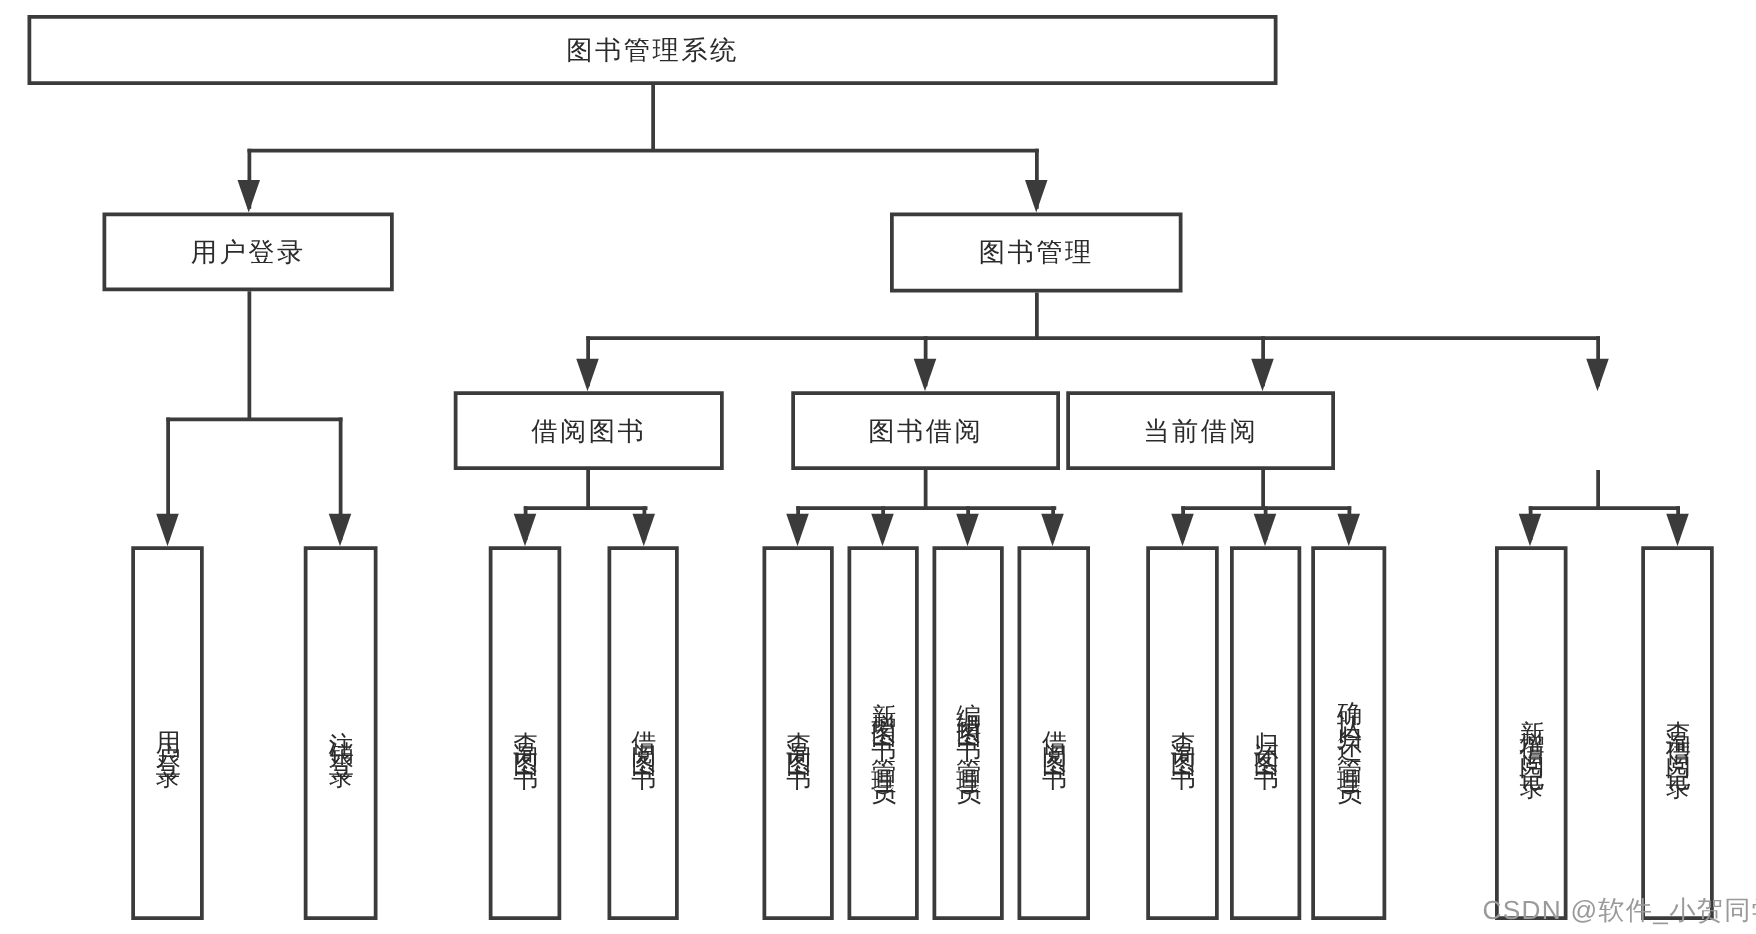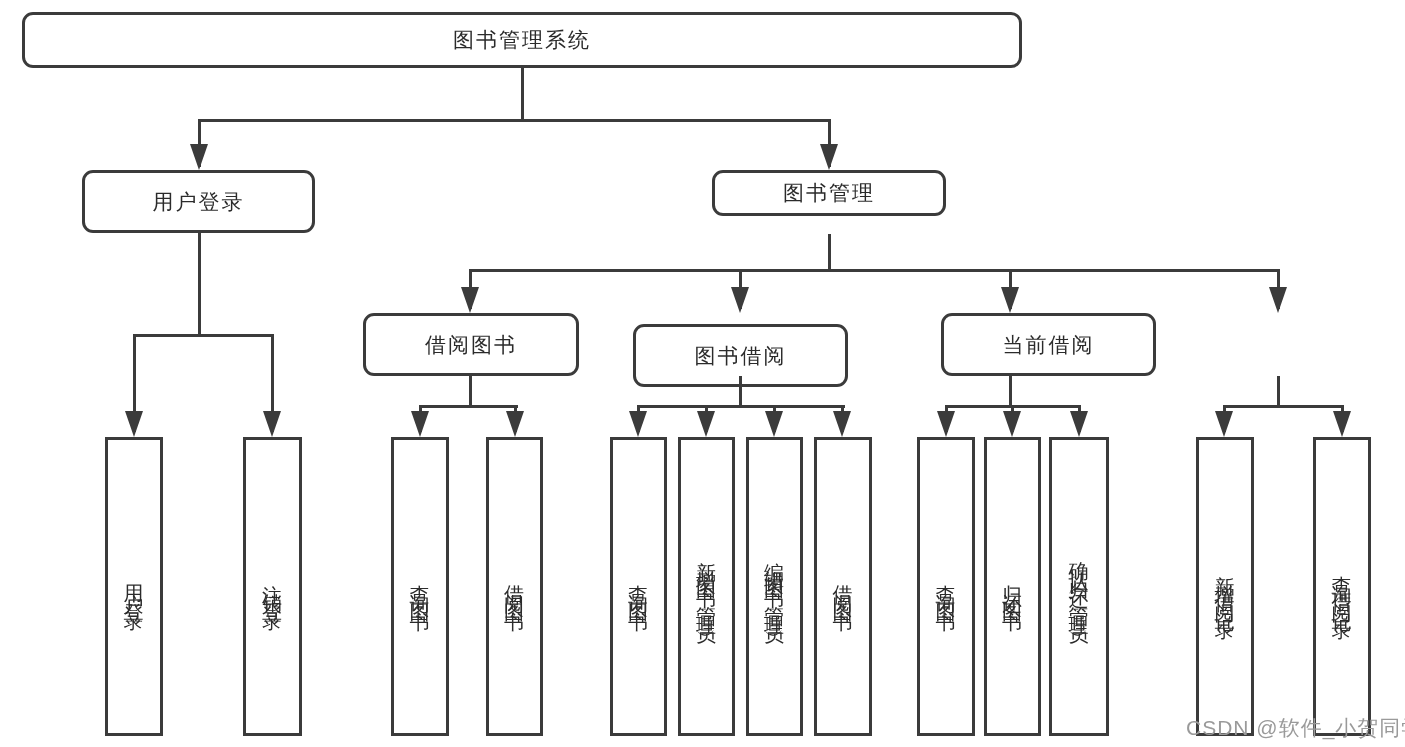--- a/index.html
+++ b/index.html
@@ -24,21 +24,20 @@
     color:var(--text);
     display:flex;
     align-items:center;
     justify-content:center;
     text-align:center;
   }
   .box.h{
     font-size:21px;
     letter-spacing:2px;
     white-space:nowrap;
-    border-radius:11px;
   }
   .box.v{
     writing-mode:vertical-rl;
     text-orientation:mixed;
     font-size:20px;
     letter-spacing:9px;
     line-height:1;
   }
   .vl{position:absolute;width:3px;background:var(--line);}
   .hl{position:absolute;height:3px;background:var(--line);}
@@ -66,43 +65,43 @@
   <div class="box h" style="left:22px;top:12px;width:1000px;height:56px;">图书管理系统</div>
 
   <div class="vl" style="left:521px;top:68px;height:52px;"></div>
   <div class="hl" style="left:198px;top:119px;width:633px;"></div>
   <div class="vl" style="left:198px;top:119px;height:48px;"></div>
   <div class="tri" style="left:190px;top:144px;"></div>
   <div class="vl" style="left:828px;top:119px;height:48px;"></div>
   <div class="tri" style="left:820px;top:144px;"></div>
 
   <div class="box h" style="left:82px;top:170px;width:233px;height:63px;">用户登录</div>
-  <div class="box h" style="left:712px;top:170px;width:234px;height:46px;font-family:Liberation Serif, serif;">图书管理</div>
+  <div class="box h" style="left:712px;top:170px;width:234px;height:64px;font-family:Liberation Serif, serif;">图书管理</div>
 
   <div class="vl" style="left:198px;top:233px;height:103px;"></div>
   <div class="hl" style="left:133px;top:334px;width:141px;"></div>
   <div class="vl" style="left:133px;top:334px;height:98px;"></div>
   <div class="tri" style="left:125px;top:411px;"></div>
   <div class="vl" style="left:271px;top:334px;height:98px;"></div>
   <div class="tri" style="left:263px;top:411px;"></div>
 
   <div class="vl" style="left:828px;top:234px;height:37px;"></div>
   <div class="hl" style="left:469px;top:269px;width:811px;"></div>
   <div class="vl" style="left:469px;top:269px;height:40px;"></div>
   <div class="tri" style="left:461px;top:287px;"></div>
   <div class="vl" style="left:739px;top:269px;height:40px;"></div>
   <div class="tri" style="left:731px;top:287px;"></div>
   <div class="vl" style="left:1009px;top:269px;height:40px;"></div>
   <div class="tri" style="left:1001px;top:287px;"></div>
   <div class="vl" style="left:1277px;top:269px;height:40px;"></div>
   <div class="tri" style="left:1269px;top:287px;"></div>
 
   <div class="box h" style="left:363px;top:313px;width:216px;height:63px;">借阅图书</div>
-  <div class="box h" style="left:633px;top:313px;width:215px;height:63px;margin-top:11px;">图书借阅</div>
-  <div class="box h" style="left:941px;top:313px;width:215px;height:63px;">当前借阅</div>
+  <div class="box h" style="left:633px;top:313px;width:215px;height:63px;">图书借阅</div>
+  <div class="box h" style="left:853px;top:313px;width:215px;height:63px;">当前借阅</div>
 
   <div class="vl" style="left:469px;top:376px;height:31px;"></div>
   <div class="hl" style="left:419px;top:405px;width:99px;"></div>
   <div class="vl" style="left:419px;top:405px;height:27px;"></div>
   <div class="tri" style="left:411px;top:411px;"></div>
   <div class="vl" style="left:514px;top:405px;height:27px;"></div>
   <div class="tri" style="left:506px;top:411px;"></div>
 
   <div class="vl" style="left:739px;top:376px;height:31px;"></div>
   <div class="hl" style="left:637px;top:405px;width:208px;"></div>

